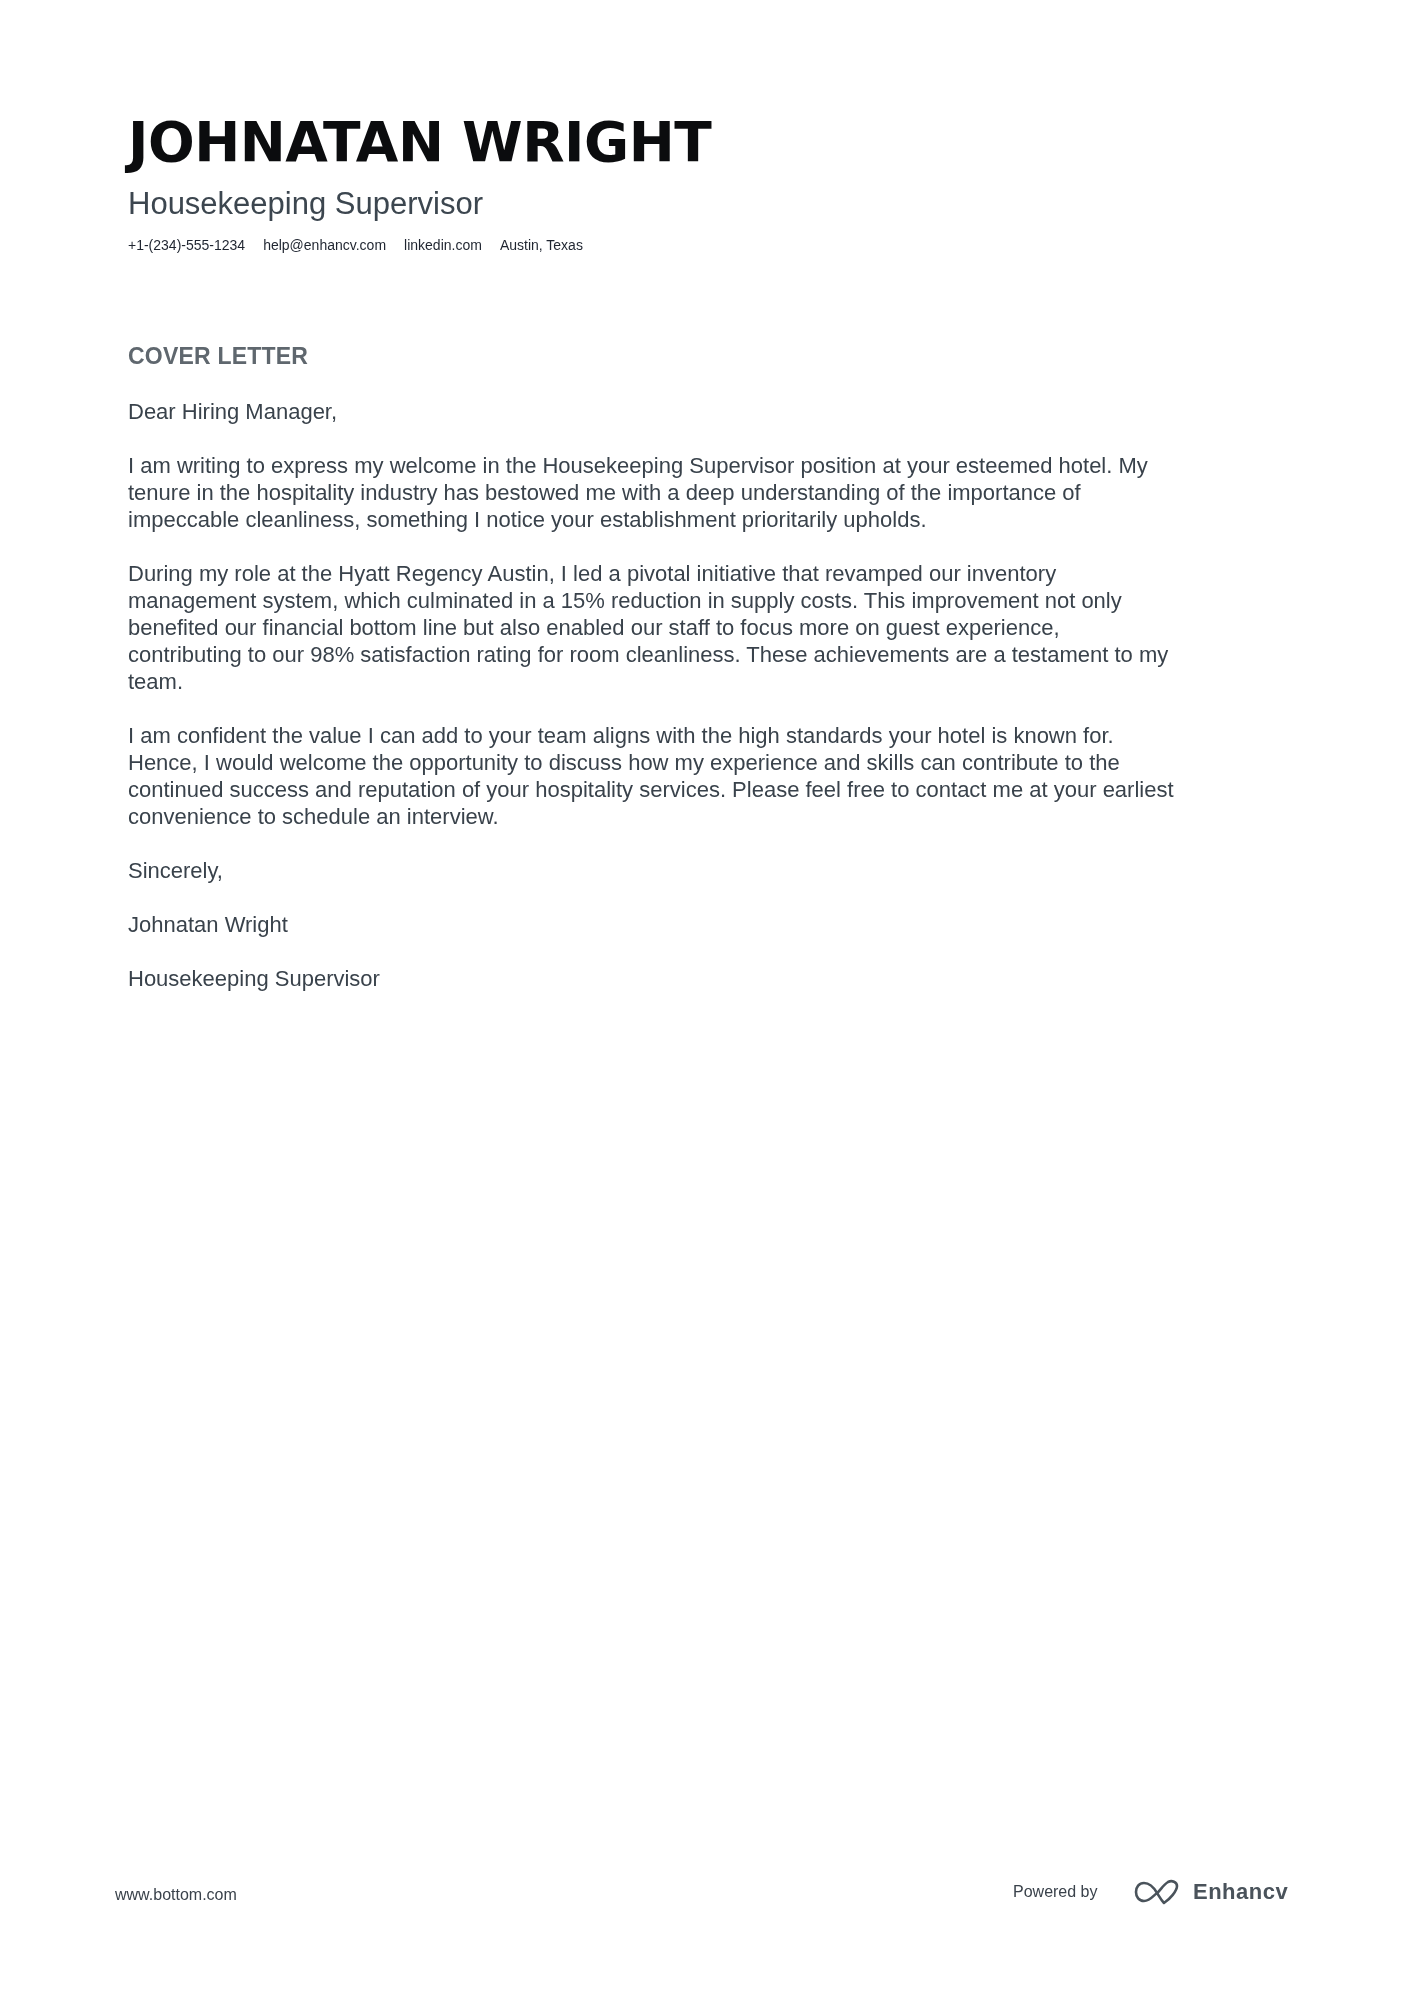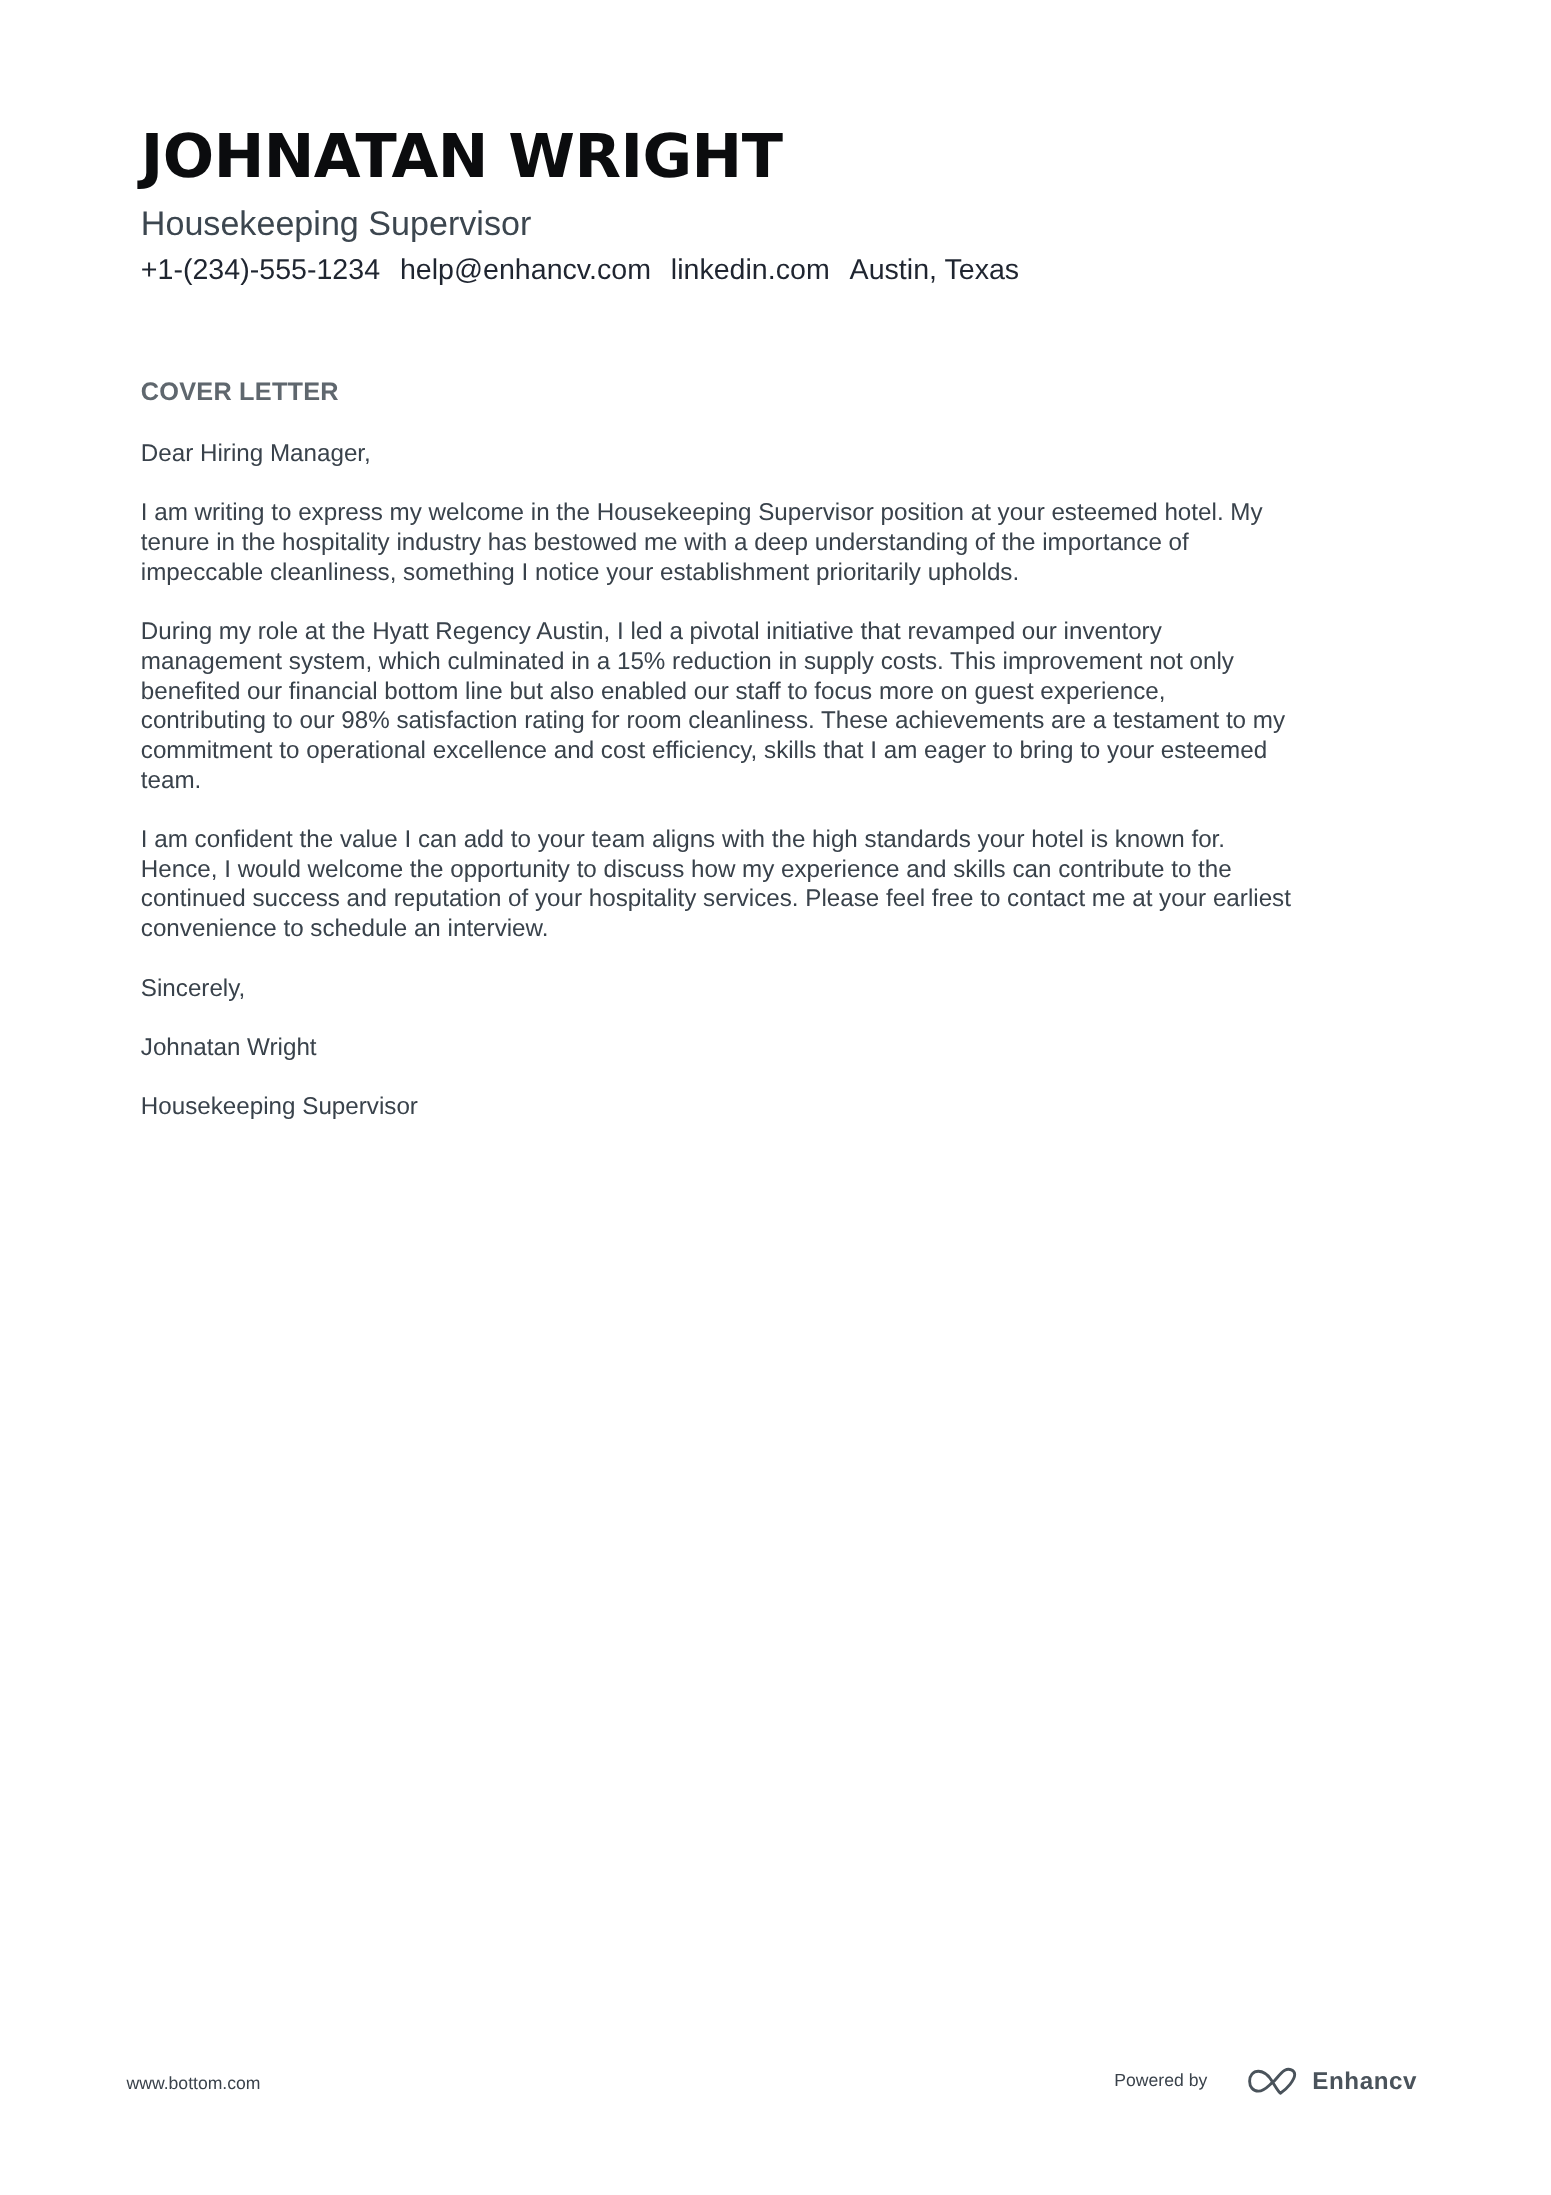--- a/index.html
+++ b/index.html
@@ -3,21 +3,21 @@
   <meta charset="utf-8">
   <style>
     html, body { margin: 0; padding: 0; background: #ffffff; }
     body { width: 1410px; height: 1995px; position: relative; overflow: hidden;
            font-family: "Liberation Sans", "DejaVu Sans", sans-serif; }
     .page { position: absolute; left: 0; top: 0; width: 1155px; height: 1995px; }
     .header { position: absolute; left: 128px; top: 112px; }
     .name { font-family: "DejaVu Sans", sans-serif; font-weight: bold; font-size: 55px;
             letter-spacing: -0.5px; color: #0b0c0e; line-height: 60px; margin: 0; white-space: nowrap; }
     .title { font-size: 31px; color: #3c464f; line-height: 36px; margin-top: 14px; white-space: nowrap; }
-    .contacts { margin-top: 12px; font-size: 26px; color: #1f2530; line-height: 22px; white-space: nowrap; }
+    .contacts { margin-top: 12px; font-size: 14px; color: #1f2530; line-height: 22px; white-space: nowrap; }
     .contacts span { margin-right: 18px; }
     .section-label { position: absolute; left: 128px; top: 343px; font-size: 23px; font-weight: bold;
                      color: #5f676e; line-height: 26px; letter-spacing: 0.2px; }
     .letter { position: absolute; left: 128px; top: 398px; width: 1160px;
               font-size: 22px; line-height: 27px; color: #39424b; }
     .block { margin: 0 0 27px 0; }
     .line { display: block; white-space: nowrap; }
     .footer-url { position: absolute; left: 115px; top: 1886px; font-size: 16px; color: #3a424b; }
     .powered { position: absolute; left: 1013px; top: 1883px; font-size: 16px; color: #3a424b; }
     .brand { position: absolute; left: 1133px; top: 1878px; display: flex; align-items: center; }
@@ -46,21 +46,20 @@
       <span class="line">I am writing to express my welcome in the Housekeeping Supervisor position at your esteemed hotel. My</span>
       <span class="line">tenure in the hospitality industry has bestowed me with a deep understanding of the importance of</span>
       <span class="line">impeccable cleanliness, something I notice your establishment prioritarily upholds.</span>
     </p>
 
     <p class="block">
       <span class="line">During my role at the Hyatt Regency Austin, I led a pivotal initiative that revamped our inventory</span>
       <span class="line">management system, which culminated in a 15% reduction in supply costs. This improvement not only</span>
       <span class="line">benefited our financial bottom line but also enabled our staff to focus more on guest experience,</span>
       <span class="line">contributing to our 98% satisfaction rating for room cleanliness. These achievements are a testament to my</span>
-      <span class="line">commitment to operational excellence and cost efficiency, skills that I am eager to bring to your esteemed</span>
       <span class="line">team.</span>
     </p>
 
     <p class="block">
       <span class="line">I am confident the value I can add to your team aligns with the high standards your hotel is known for.</span>
       <span class="line">Hence, I would welcome the opportunity to discuss how my experience and skills can contribute to the</span>
       <span class="line">continued success and reputation of your hospitality services. Please feel free to contact me at your earliest</span>
       <span class="line">convenience to schedule an interview.</span>
     </p>
 

